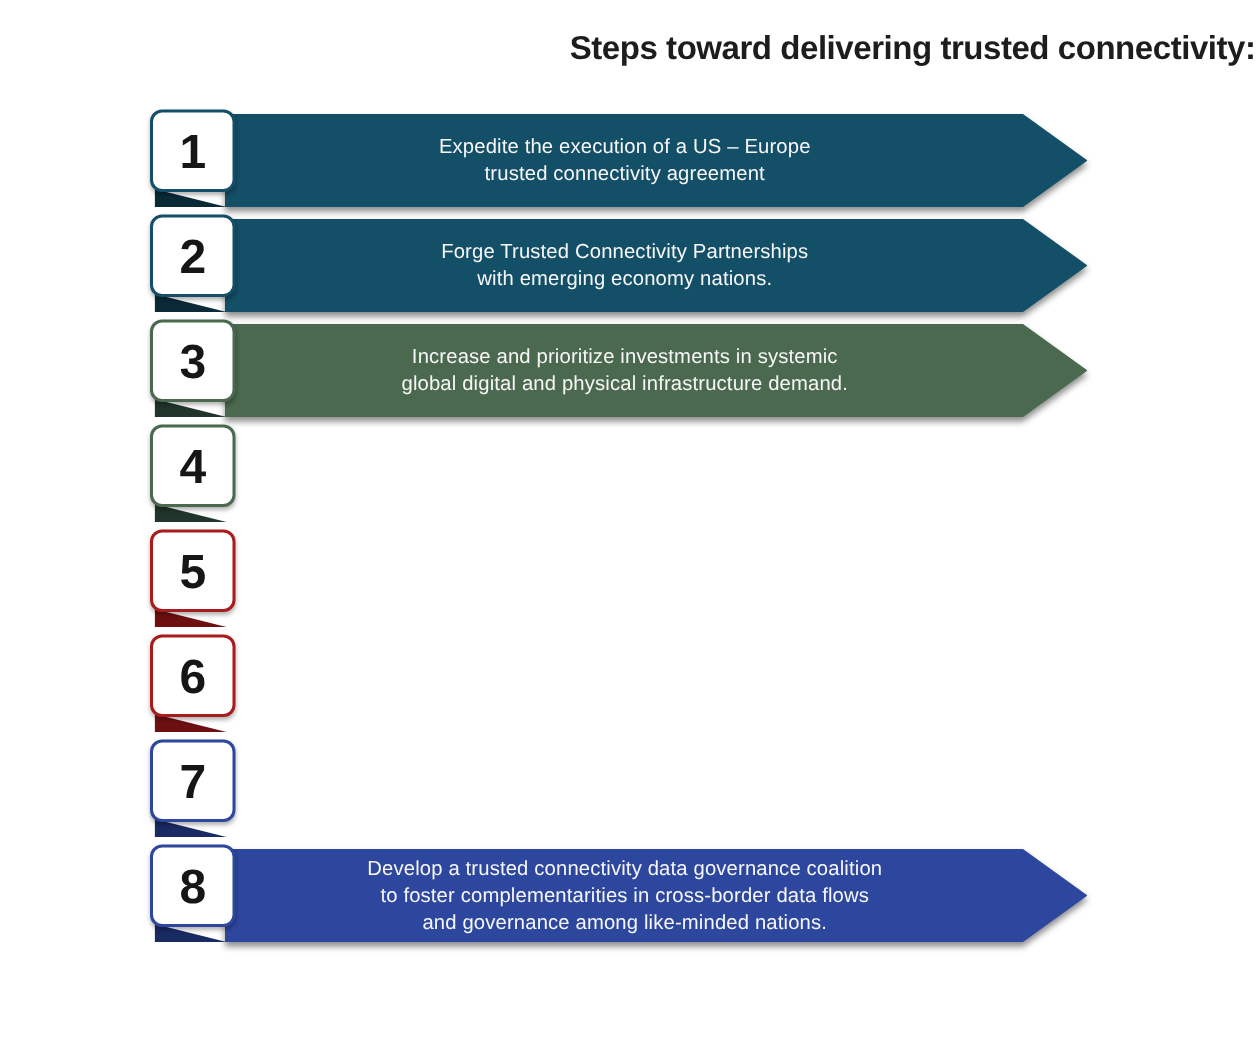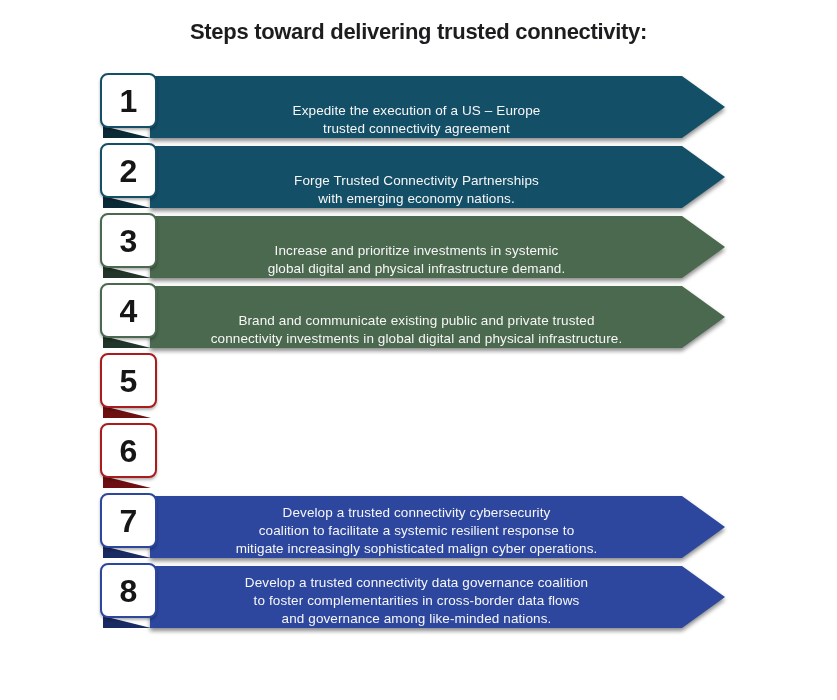--- a/index.html
+++ b/index.html
@@ -10,21 +10,21 @@
   }
   .canvas {
     position: relative;
     width: 837px;
     height: 700px;
     background: #ffffff;
     overflow: hidden;
   }
   .title {
     padding-top: 19px;
-    text-align: center;
+    text-align: right;
     font-size: 22px;
     font-weight: bold;
     letter-spacing: -0.3px;
     color: #1d1d1f;
   }
   .steps {
     margin-top: 28px;
   }
   .step {
     position: relative;
@@ -39,21 +39,21 @@
     width: 575px;
     height: 62px;
     filter: drop-shadow(0px 3px 2px rgba(0,0,0,0.45));
   }
   .banner {
     width: 100%;
     height: 100%;
     background: var(--c);
     clip-path: polygon(0 0, 532px 0, 100% 50%, 532px 100%, 0 100%);
     display: flex;
-    align-items: flex-end;
+    align-items: center;
     justify-content: center;
     box-sizing: border-box;
     padding-left: 14px;
     padding-right: 56px;
   }
   .banner-text {
     color: #f7f7f7;
     font-size: 13.5px;
     line-height: 18px;
     text-align: center;
@@ -134,26 +134,20 @@
 global digital and physical infrastructure demand.</div>
         </div>
       </div>
       <div class="fold"></div>
       <div class="numbox">
         <span class="num">3</span>
       </div>
     </div>
 
     <div class="step" style="--c: #4A694E; --fold: #22352A;">
-      <div class="banner-wrap">
-        <div class="banner">
-          <div class="banner-text">Brand and communicate existing public and private trusted
-connectivity investments in global digital and physical infrastructure.</div>
-        </div>
-      </div>
       <div class="fold"></div>
       <div class="numbox">
         <span class="num">4</span>
       </div>
     </div>
 
     <div class="step" style="--c: #A81C1E; --fold: #6E1012;">
       <div class="fold"></div>
       <div class="numbox">
         <span class="num">5</span>
@@ -161,27 +155,20 @@
     </div>
 
     <div class="step" style="--c: #A81C1E; --fold: #6E1012;">
       <div class="fold"></div>
       <div class="numbox">
         <span class="num">6</span>
       </div>
     </div>
 
     <div class="step" style="--c: #2D479E; --fold: #1A2A63;">
-      <div class="banner-wrap">
-        <div class="banner">
-          <div class="banner-text">Develop a trusted connectivity cybersecurity
-coalition to facilitate a systemic resilient response to
-mitigate increasingly sophisticated malign cyber operations.</div>
-        </div>
-      </div>
       <div class="fold"></div>
       <div class="numbox">
         <span class="num">7</span>
       </div>
     </div>
 
     <div class="step" style="--c: #2D479E; --fold: #1A2A63;">
       <div class="banner-wrap">
         <div class="banner">
           <div class="banner-text">Develop a trusted connectivity data governance coalition

